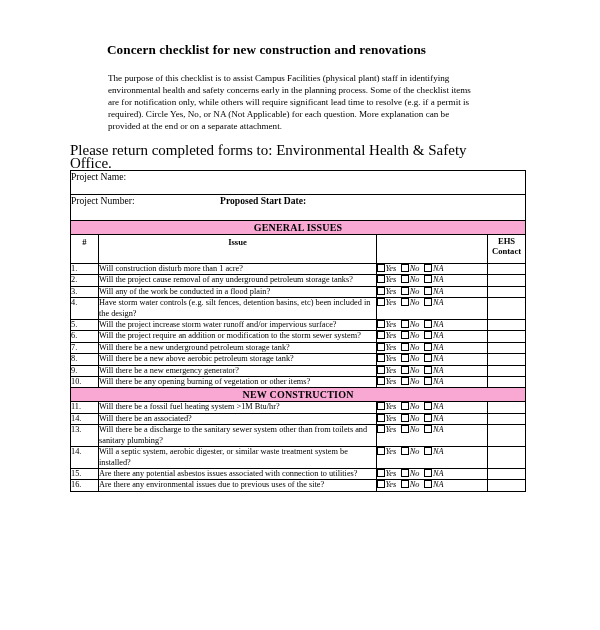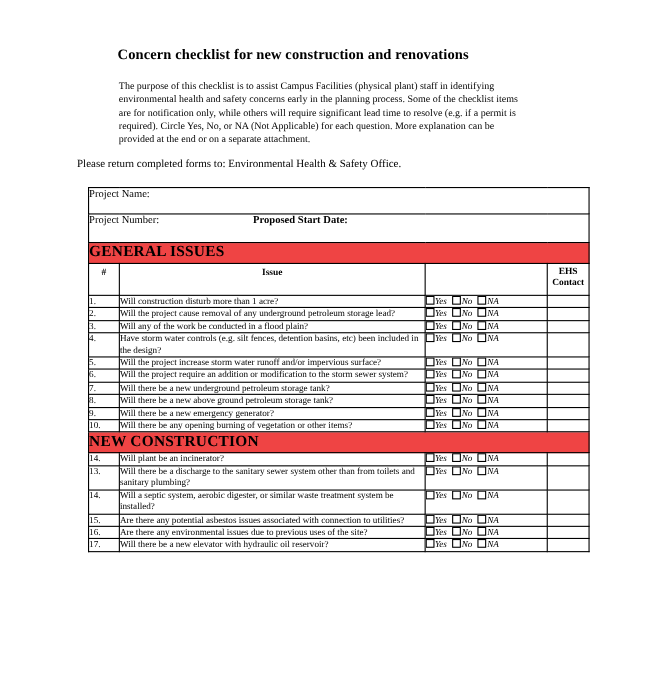--- a/index.html
+++ b/index.html
@@ -33,28 +33,28 @@
   .intro {
     margin: 0;
     padding: 14px 58px 0 108px;
     font-size: 9.1px;
     line-height: 12.1px;
     text-align: left;
   }
   .return-line {
     margin: 0;
     padding: 12px 60px 0 70px;
-    font-size: 10px;
+    font-size: 15px;
     line-height: 12.1px;
   }
 
   
   .form-table {
     position: absolute;
-    left: 80px;
+    left: 70px;
     top: 170px;
     width: 455px;
     border-collapse: collapse;
     table-layout: fixed;
     font-size: 8.3px;
   }
   .form-table td, .form-table th {
     border: 1px solid #000000;
     padding: 0;
     vertical-align: top;
@@ -74,24 +74,24 @@
     height: 26px;
   }
   .proposed {
     display: inline-block;
     margin-left: 83px;
     font-weight: bold;
   }
 
   
   .section-banner td {
-    background: #ef4444;
-    text-align: left;
-    font-weight: bold;
-    font-size: 14px;
+    background: #f9a8d4;
+    text-align: center;
+    font-weight: bold;
+    font-size: 10px;
     letter-spacing: 0.2px;
     height: 11px;
     padding: 1px 0 1px 0;
     vertical-align: middle;
   }
 
   
   .col-head td {
     text-align: center;
     font-weight: bold;
@@ -213,21 +213,21 @@
         </td>
       </tr>
         <tr class="q-row">
           <td class="c-num">1.</td>
           <td class="c-issue">Will construction disturb more than 1 acre?</td>
           <td class="c-ans"><span class="cb-group"><span class="cb-item"><span class="cb-box"></span><span class="cb-label">Yes</span></span><span class="cb-item"><span class="cb-box"></span><span class="cb-label">No</span></span><span class="cb-item"><span class="cb-box"></span><span class="cb-label">NA</span></span></span></td>
           <td class="c-ehs"></td>
         </tr>
         <tr class="q-row">
           <td class="c-num">2.</td>
-          <td class="c-issue">Will the project cause removal of any underground petroleum storage lead?</td>
+          <td class="c-issue">Will the project cause removal of any underground petroleum storage tanks?</td>
           <td class="c-ans"><span class="cb-group"><span class="cb-item"><span class="cb-box"></span><span class="cb-label">Yes</span></span><span class="cb-item"><span class="cb-box"></span><span class="cb-label">No</span></span><span class="cb-item"><span class="cb-box"></span><span class="cb-label">NA</span></span></span></td>
           <td class="c-ehs"></td>
         </tr>
         <tr class="q-row">
           <td class="c-num">3.</td>
           <td class="c-issue">Will any of the work be conducted in a flood plain?</td>
           <td class="c-ans"><span class="cb-group"><span class="cb-item"><span class="cb-box"></span><span class="cb-label">Yes</span></span><span class="cb-item"><span class="cb-box"></span><span class="cb-label">No</span></span><span class="cb-item"><span class="cb-box"></span><span class="cb-label">NA</span></span></span></td>
           <td class="c-ehs"></td>
         </tr>
         <tr class="q-row">
@@ -249,42 +249,48 @@
           <td class="c-ehs"></td>
         </tr>
         <tr class="q-row">
           <td class="c-num">7.</td>
           <td class="c-issue">Will there be a new underground petroleum storage tank?</td>
           <td class="c-ans"><span class="cb-group"><span class="cb-item"><span class="cb-box"></span><span class="cb-label">Yes</span></span><span class="cb-item"><span class="cb-box"></span><span class="cb-label">No</span></span><span class="cb-item"><span class="cb-box"></span><span class="cb-label">NA</span></span></span></td>
           <td class="c-ehs"></td>
         </tr>
         <tr class="q-row">
           <td class="c-num">8.</td>
-          <td class="c-issue">Will there be a new above ground petroleum storage tank?</td>
+          <td class="c-issue">Will there be a new above aerobic petroleum storage tank?</td>
           <td class="c-ans"><span class="cb-group"><span class="cb-item"><span class="cb-box"></span><span class="cb-label">Yes</span></span><span class="cb-item"><span class="cb-box"></span><span class="cb-label">No</span></span><span class="cb-item"><span class="cb-box"></span><span class="cb-label">NA</span></span></span></td>
           <td class="c-ehs"></td>
         </tr>
         <tr class="q-row">
           <td class="c-num">9.</td>
           <td class="c-issue">Will there be a new emergency generator?</td>
           <td class="c-ans"><span class="cb-group"><span class="cb-item"><span class="cb-box"></span><span class="cb-label">Yes</span></span><span class="cb-item"><span class="cb-box"></span><span class="cb-label">No</span></span><span class="cb-item"><span class="cb-box"></span><span class="cb-label">NA</span></span></span></td>
           <td class="c-ehs"></td>
         </tr>
         <tr class="q-row">
           <td class="c-num">10.</td>
           <td class="c-issue">Will there be any opening burning of vegetation or other items?</td>
           <td class="c-ans"><span class="cb-group"><span class="cb-item"><span class="cb-box"></span><span class="cb-label">Yes</span></span><span class="cb-item"><span class="cb-box"></span><span class="cb-label">No</span></span><span class="cb-item"><span class="cb-box"></span><span class="cb-label">NA</span></span></span></td>
           <td class="c-ehs"></td>
         </tr>
         <tr class="section-banner">
           <td colspan="4">NEW CONSTRUCTION</td>
         </tr>
         <tr class="q-row">
+          <td class="c-num">11.</td>
+          <td class="c-issue">Will there be a fossil fuel heating system &gt;1M Btu/hr?</td>
+          <td class="c-ans"><span class="cb-group"><span class="cb-item"><span class="cb-box"></span><span class="cb-label">Yes</span></span><span class="cb-item"><span class="cb-box"></span><span class="cb-label">No</span></span><span class="cb-item"><span class="cb-box"></span><span class="cb-label">NA</span></span></span></td>
+          <td class="c-ehs"></td>
+        </tr>
+        <tr class="q-row">
           <td class="c-num">14.</td>
-          <td class="c-issue">Will plant be an incinerator?</td>
+          <td class="c-issue">Will there be an associated?</td>
           <td class="c-ans"><span class="cb-group"><span class="cb-item"><span class="cb-box"></span><span class="cb-label">Yes</span></span><span class="cb-item"><span class="cb-box"></span><span class="cb-label">No</span></span><span class="cb-item"><span class="cb-box"></span><span class="cb-label">NA</span></span></span></td>
           <td class="c-ehs"></td>
         </tr>
         <tr class="q-row">
           <td class="c-num">13.</td>
           <td class="c-issue">Will there be a discharge to the sanitary sewer system other than from toilets and sanitary plumbing?</td>
           <td class="c-ans"><span class="cb-group"><span class="cb-item"><span class="cb-box"></span><span class="cb-label">Yes</span></span><span class="cb-item"><span class="cb-box"></span><span class="cb-label">No</span></span><span class="cb-item"><span class="cb-box"></span><span class="cb-label">NA</span></span></span></td>
           <td class="c-ehs"></td>
         </tr>
         <tr class="q-row">
@@ -298,23 +304,17 @@
           <td class="c-issue">Are there any potential asbestos issues associated with connection to utilities?</td>
           <td class="c-ans"><span class="cb-group"><span class="cb-item"><span class="cb-box"></span><span class="cb-label">Yes</span></span><span class="cb-item"><span class="cb-box"></span><span class="cb-label">No</span></span><span class="cb-item"><span class="cb-box"></span><span class="cb-label">NA</span></span></span></td>
           <td class="c-ehs"></td>
         </tr>
         <tr class="q-row">
           <td class="c-num">16.</td>
           <td class="c-issue">Are there any environmental issues due to previous uses of the site?</td>
           <td class="c-ans"><span class="cb-group"><span class="cb-item"><span class="cb-box"></span><span class="cb-label">Yes</span></span><span class="cb-item"><span class="cb-box"></span><span class="cb-label">No</span></span><span class="cb-item"><span class="cb-box"></span><span class="cb-label">NA</span></span></span></td>
           <td class="c-ehs"></td>
         </tr>
-        <tr class="q-row">
-          <td class="c-num">17.</td>
-          <td class="c-issue">Will there be a new elevator with hydraulic oil reservoir?</td>
-          <td class="c-ans"><span class="cb-group"><span class="cb-item"><span class="cb-box"></span><span class="cb-label">Yes</span></span><span class="cb-item"><span class="cb-box"></span><span class="cb-label">No</span></span><span class="cb-item"><span class="cb-box"></span><span class="cb-label">NA</span></span></span></td>
-          <td class="c-ehs"></td>
-        </tr>
 
     </tbody>
   </table>
 
 </div>
 
 </body></html>

